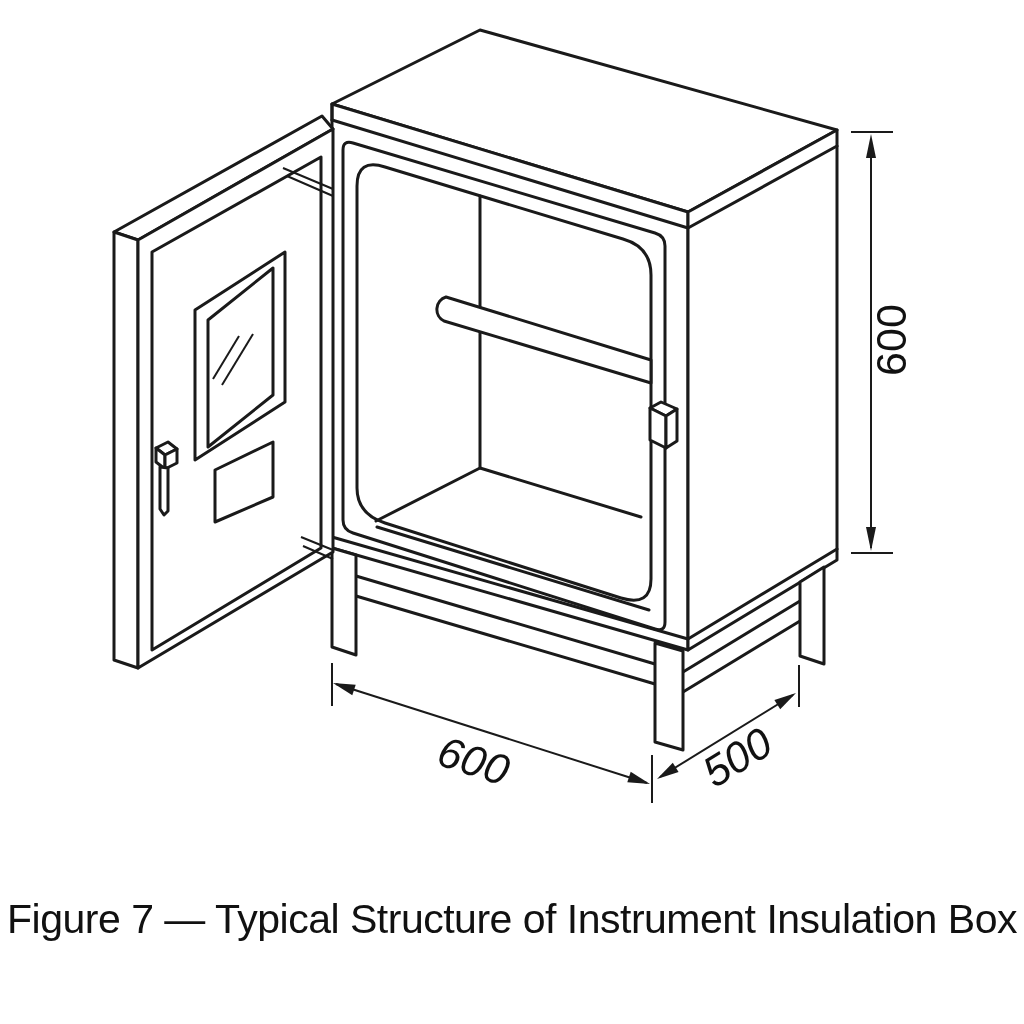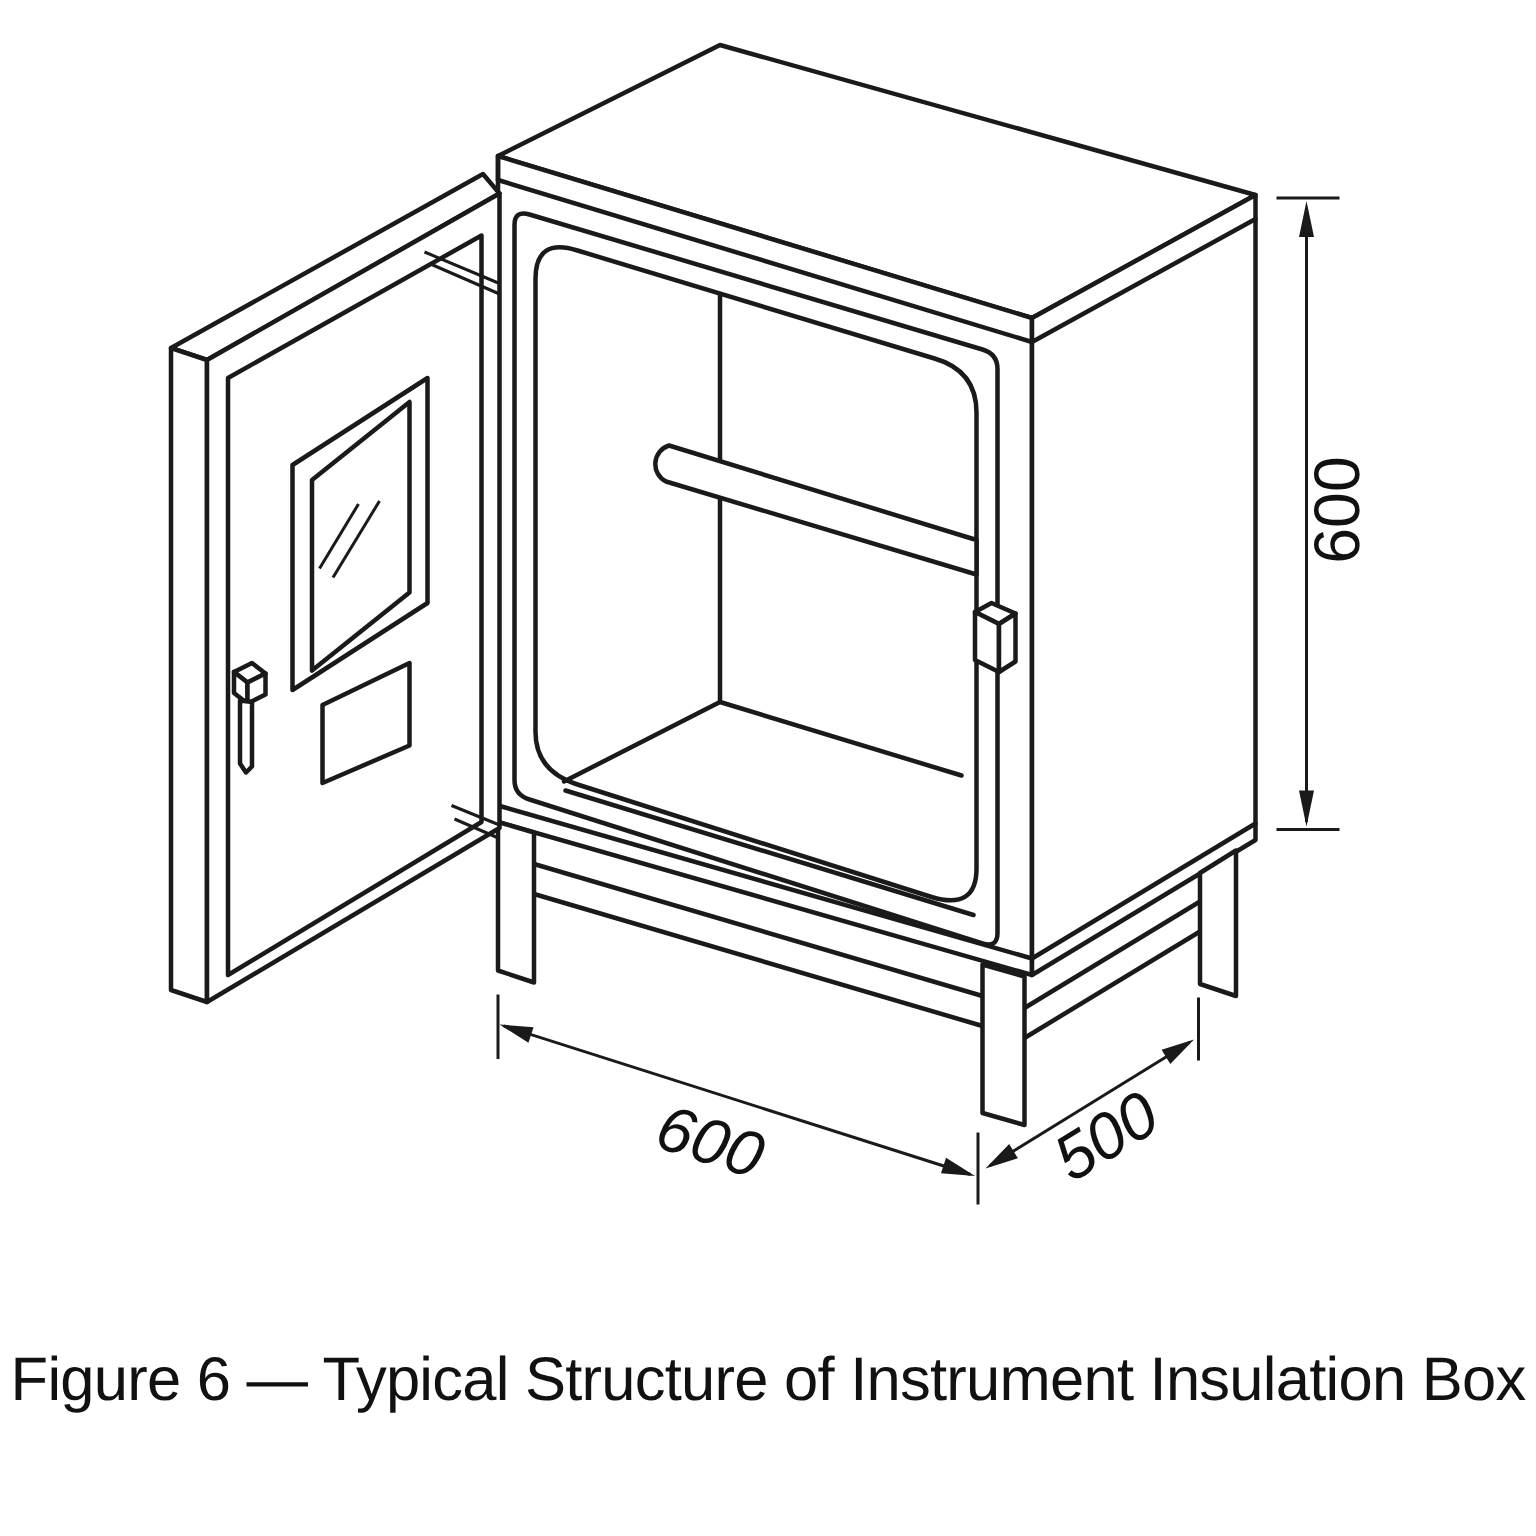--- a/index.html
+++ b/index.html
@@ -139,14 +139,14 @@
 
     <g>
       <line class="thin" x1="799" y1="665" x2="799" y2="707"></line>
       <line class="thin" x1="660" y1="777" x2="793" y2="695"></line>
       <polygon class="arrow" points="657,779 678.6,772.1 672.8,762.7"></polygon>
       <polygon class="arrow" points="796,693 780.2,709.3 774.4,699.9"></polygon>
       <text class="obl" transform="translate(745,770) rotate(-31.7)" text-anchor="middle">500</text>
     </g>
   </svg>
 
-  <div class="caption">Figure 6 — Typical Structure of Instrument Insulation Box</div>
+  <div class="caption">Figure 7 — Typical Structure of Instrument Insulation Box</div>
 </div>
 
 </body></html>

